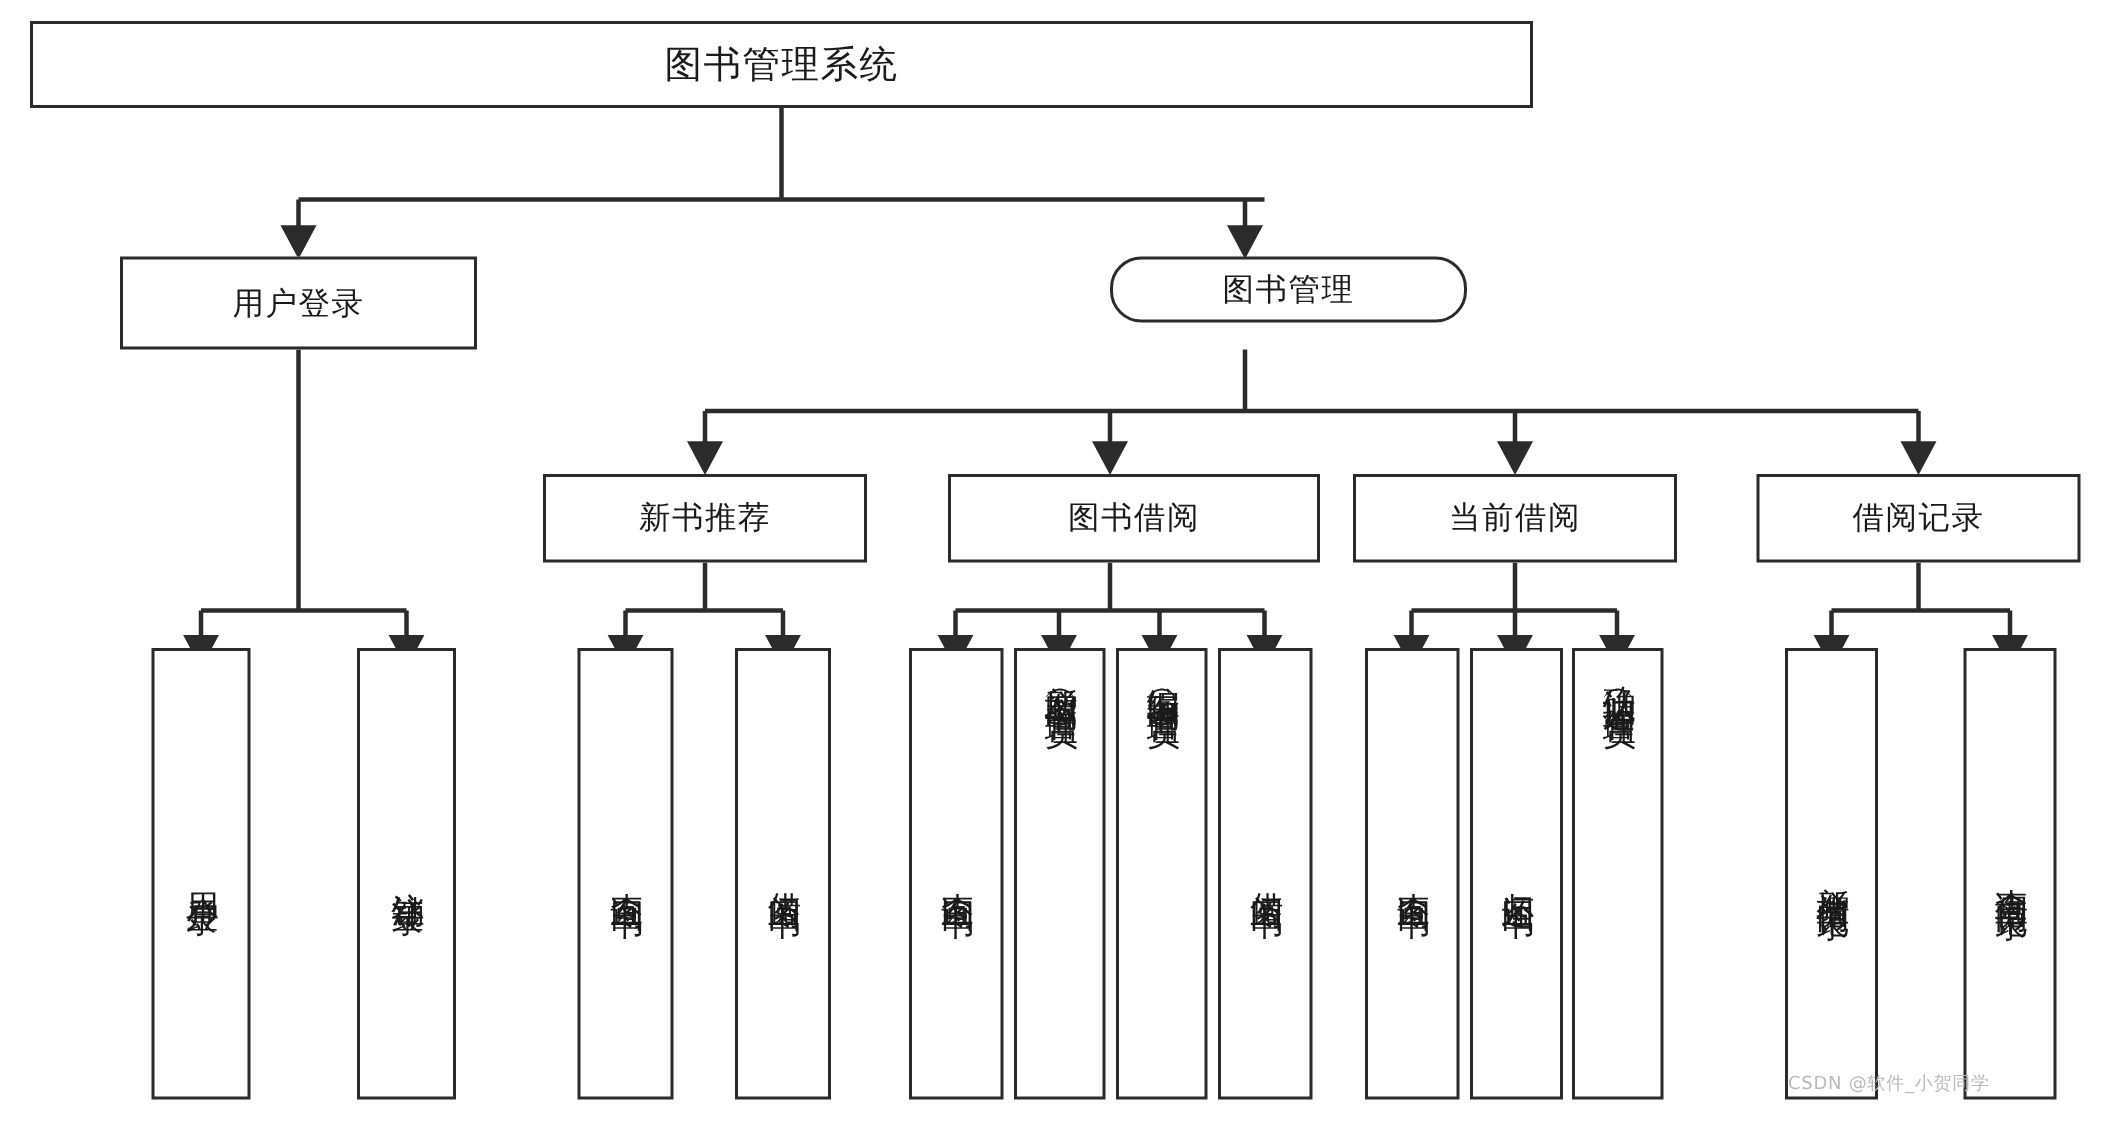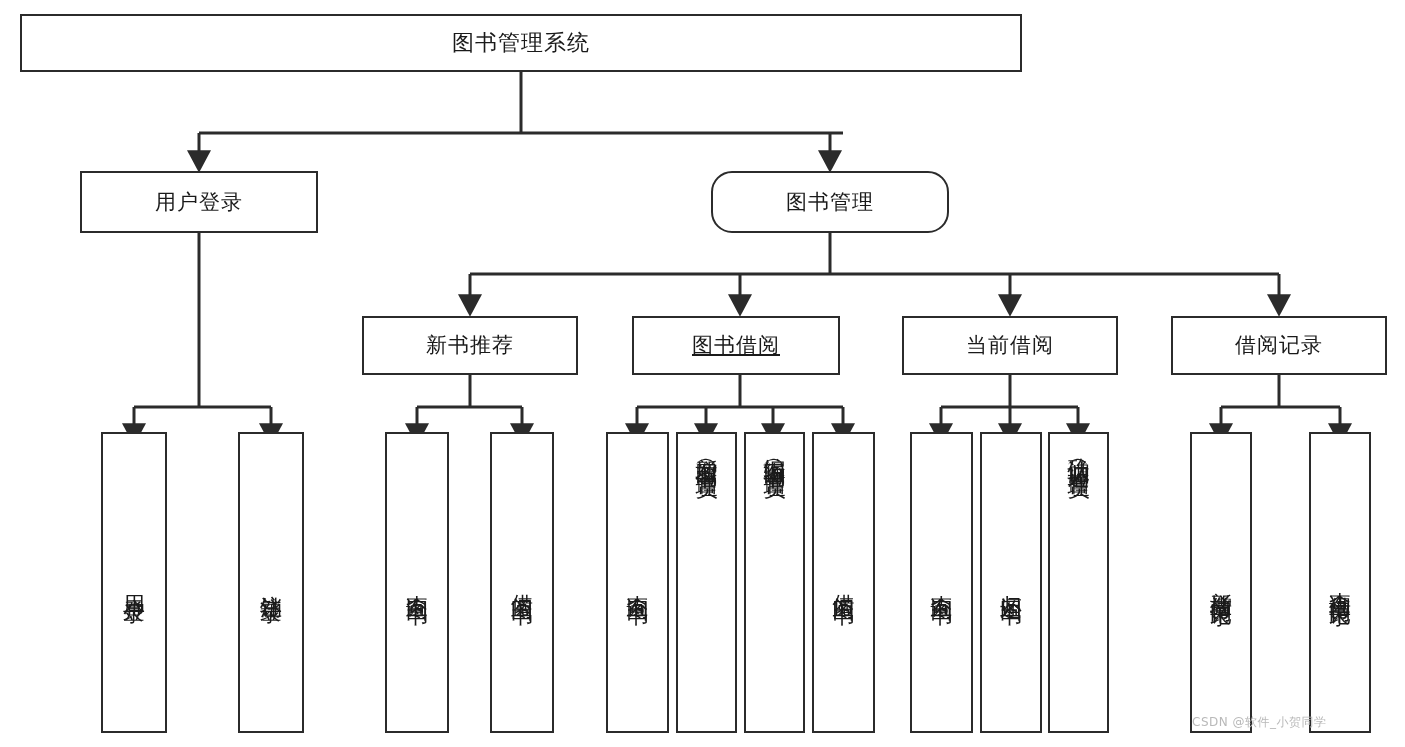--- a/index.html
+++ b/index.html
@@ -16,21 +16,21 @@
     background:#ffffff;
     border:2px solid #2b2b2b;
     display:flex;
     align-items:center;
     justify-content:center;
     color:#1a1a1a;
   }
   .node .lbl{display:block;text-align:center;line-height:1.05;}
   
   .h-node .lbl{font-size:21px;letter-spacing:1px;}
-  .root.h-node .lbl{font-size:22px;}
+  .root.h-node .lbl{font-size:25px;}
   
   .v-node{align-items:flex-start;padding-top:6px;}
   .v-node .lbl{
     writing-mode:vertical-rl;
     text-orientation:upright;
     font-size:22px;
     letter-spacing:3px;
     line-height:1;
     white-space:nowrap;
   }
@@ -99,28 +99,28 @@
     </g>
   </svg>
 
   <div class="node h-node root" style="left:20px;top:14px;width:1002px;height:58px;">
     <span class="lbl">图书管理系统</span>
   </div>
 
   <div class="node h-node" style="left:80px;top:171px;width:238px;height:62px;">
     <span class="lbl">用户登录</span>
   </div>
-  <div class="node h-node" style="left:711px;top:171px;width:238px;height:62px;border-radius:21px;">
+  <div class="node h-node" style="left:740px;top:171px;width:238px;height:44px;border-radius:21px;">
     <span class="lbl">图书管理</span>
   </div>
 
   <div class="node h-node" style="left:362px;top:316px;width:216px;height:59px;align-items:center;">
     <span class="lbl">新书推荐</span>
   </div>
-  <div class="node h-node" style="left:632px;top:316px;width:208px;height:59px;text-decoration:underline;">
+  <div class="node h-node" style="left:632px;top:316px;width:248px;height:59px;">
     <span class="lbl">图书借阅</span>
   </div>
   <div class="node h-node" style="left:902px;top:316px;width:216px;height:59px;">
     <span class="lbl">当前借阅</span>
   </div>
   <div class="node h-node" style="left:1171px;top:316px;width:216px;height:59px;">
     <span class="lbl">借阅记录</span>
   </div>
 
   <div class="node v-node center-text" style="left:101px;top:432px;width:66px;height:301px;">

